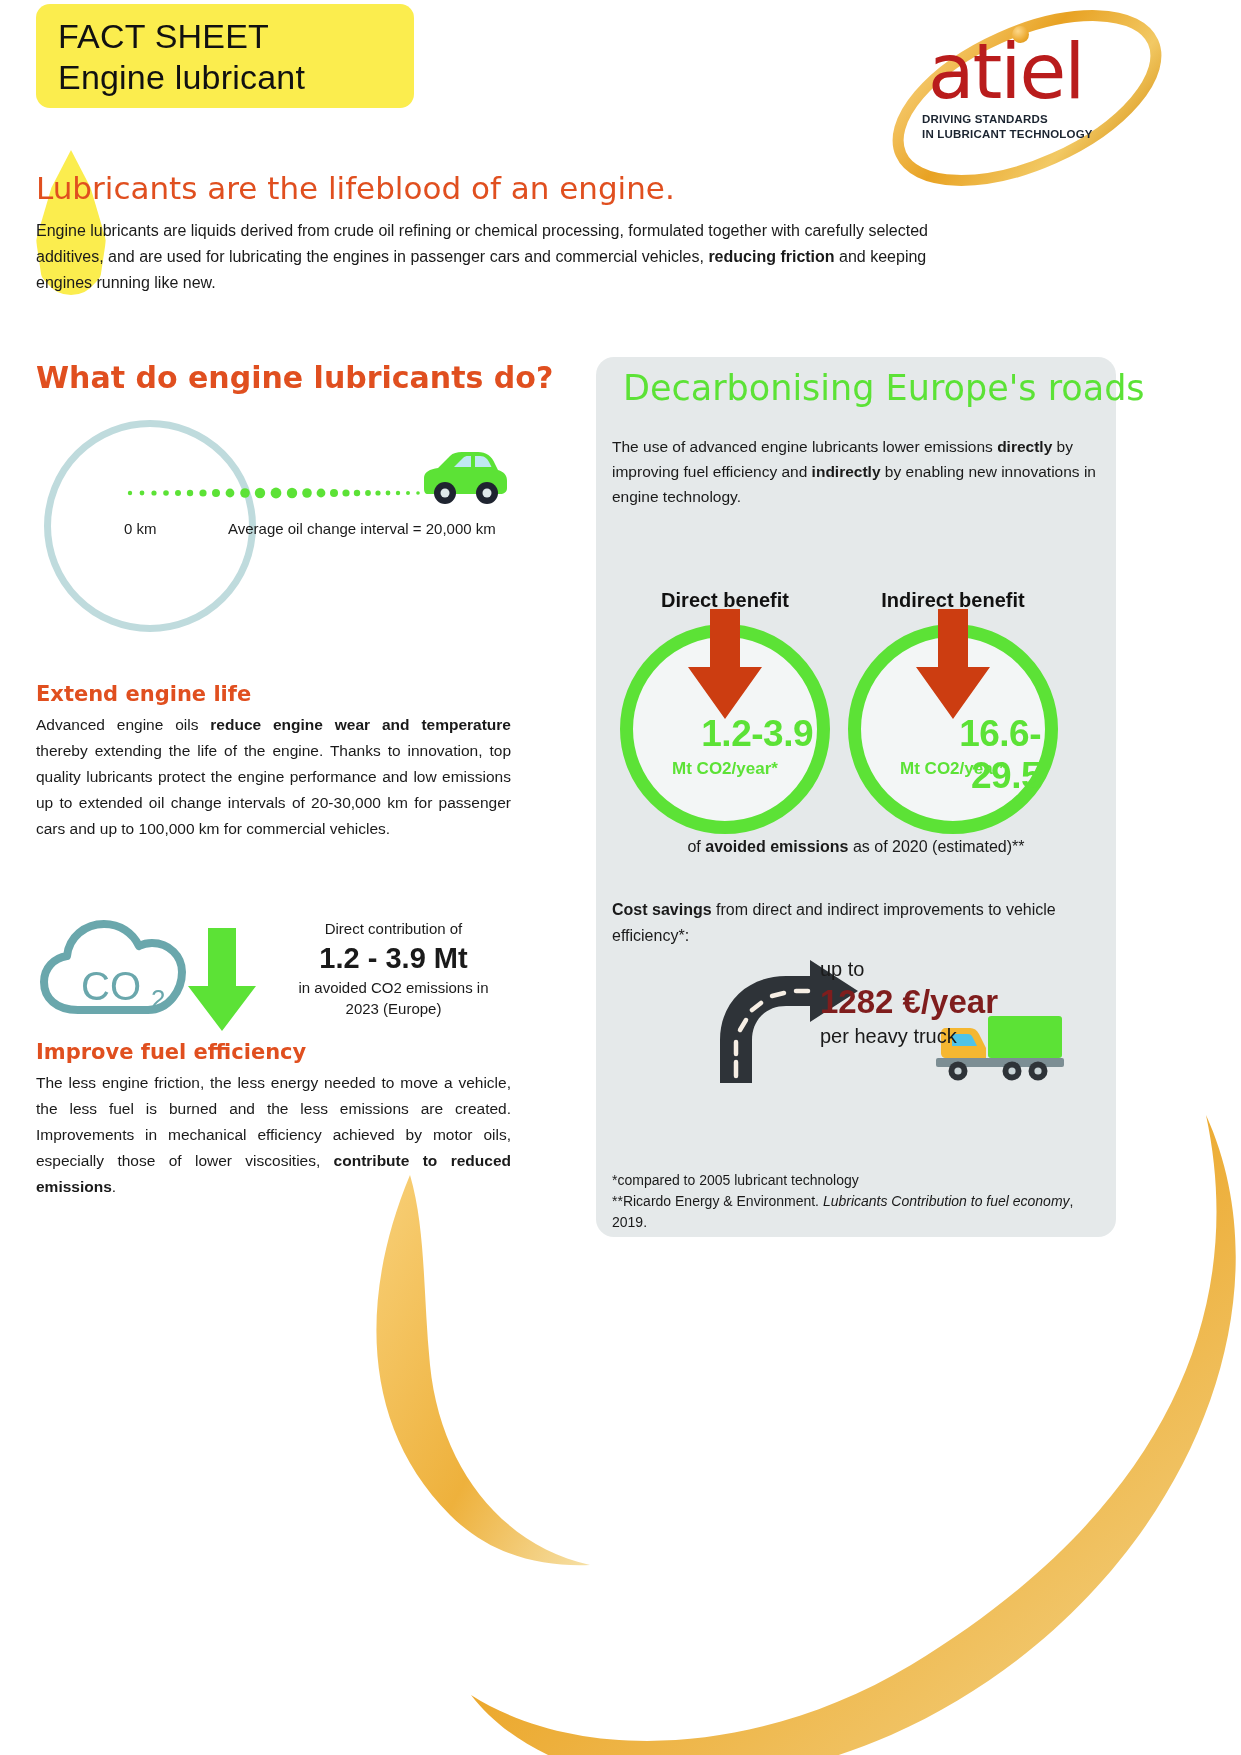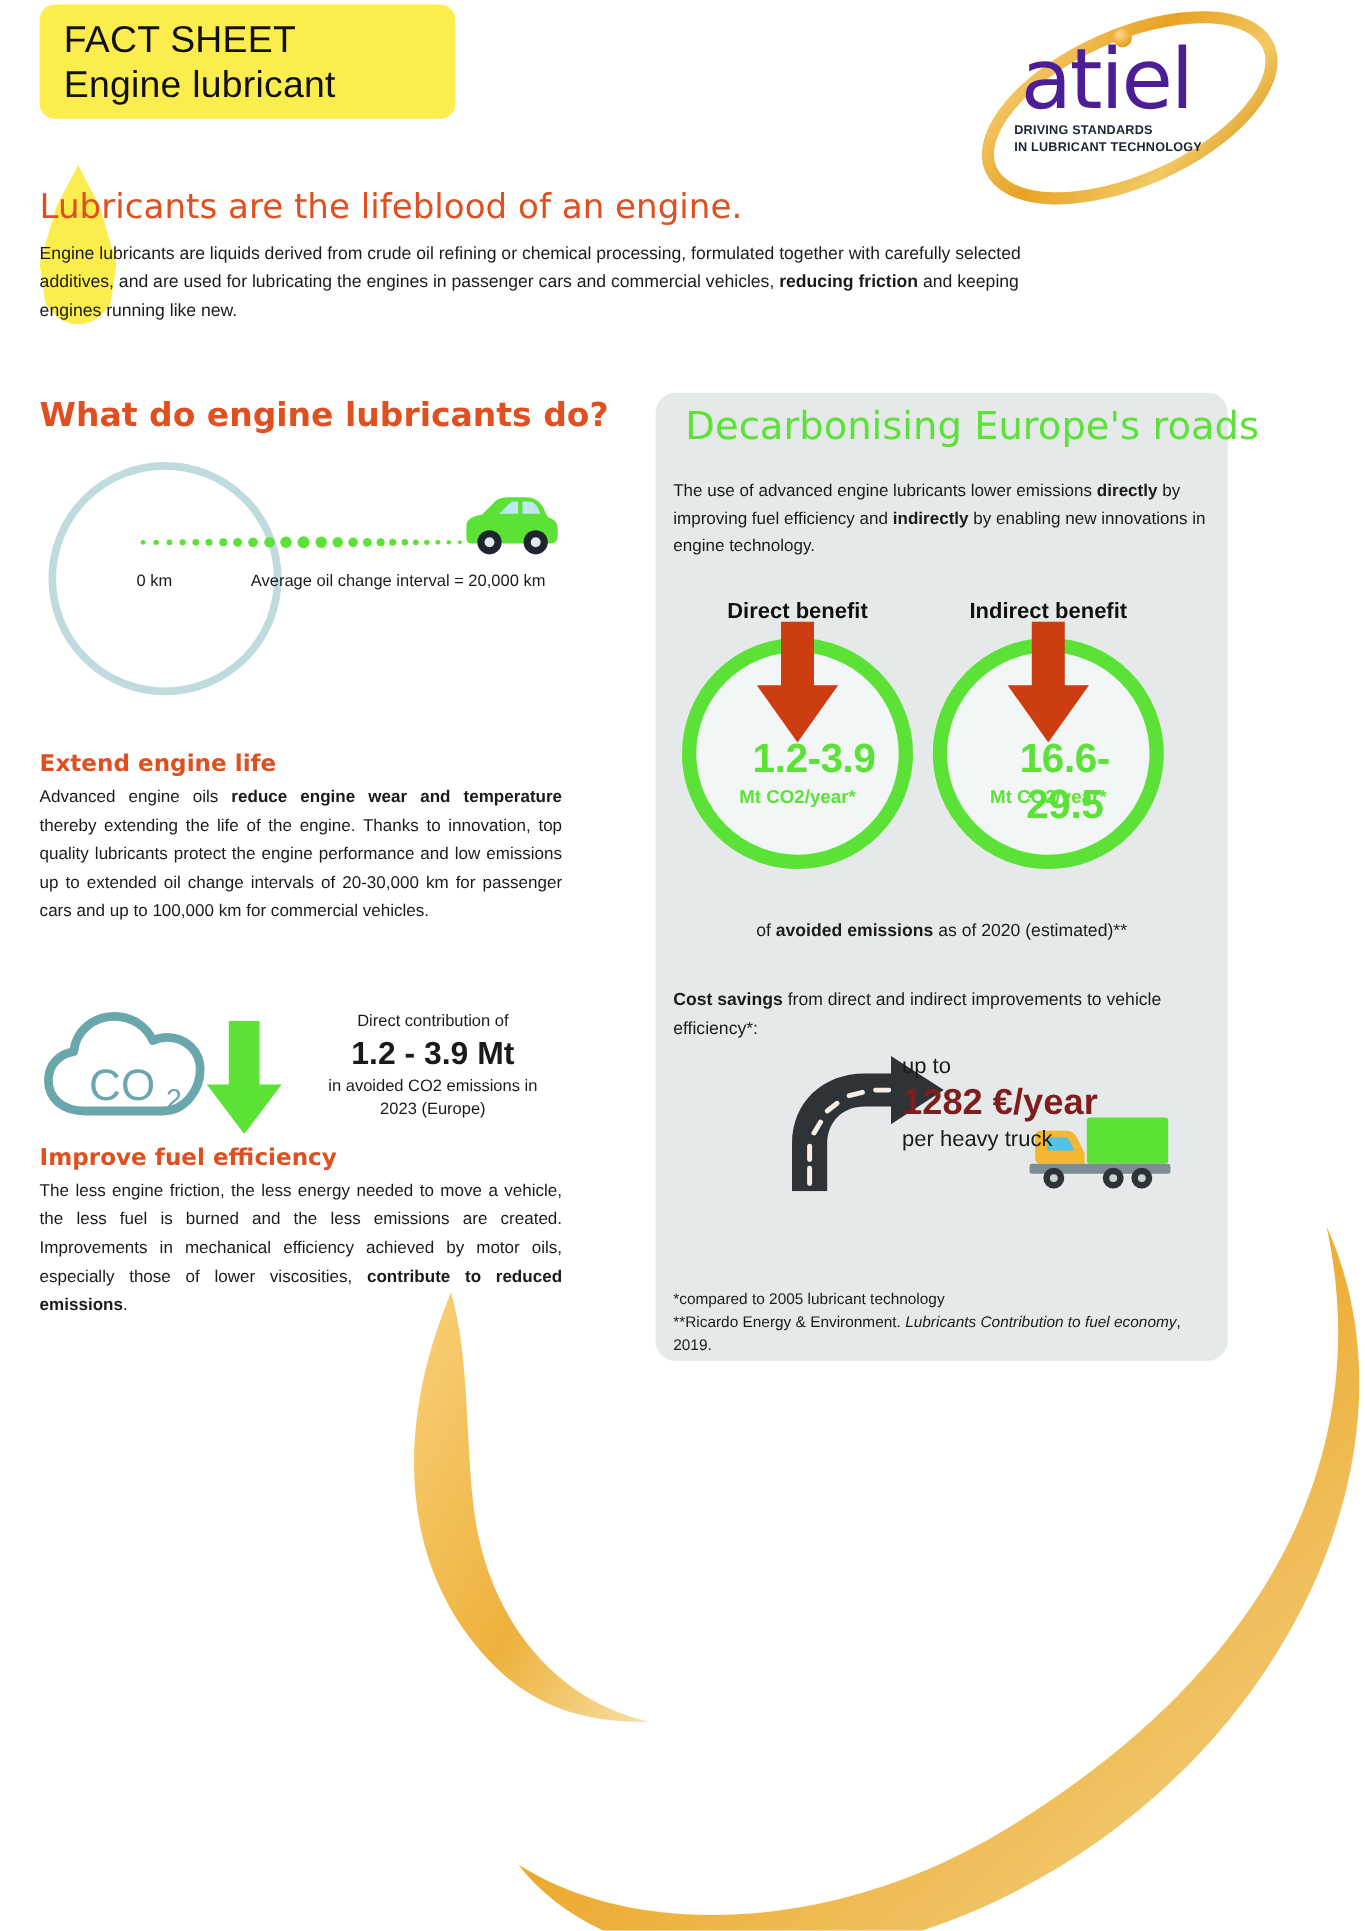--- a/index.html
+++ b/index.html
@@ -38,21 +38,21 @@
     position: absolute;
     left: 860px; top: 6px;
     width: 335px; height: 185px;
     background: #fff;
   }
   #logo-word {
     position: absolute;
     left: 68px; top: 28px;
     font-size: 76px;
     line-height: 76px;
-    color: #4c1d95;
+    color: #b91c1c;
     letter-spacing: -2px;
     font-family: "DejaVu Sans", sans-serif;
     font-weight: 400;
   }
   #logo-dot {
     position: absolute; left: 152px; top: 20px;
     width: 17px; height: 17px; border-radius: 50%;
     background: radial-gradient(circle at 35% 30%, #fdd88a 0%, #eca92f 60%, #d08e15 100%);
   }
   #logo-tagline {
@@ -170,33 +170,34 @@
     position: absolute; left: 612px; top: 434px; width: 490px;
     font-size: 15.5px; line-height: 25px; color: #1a1a1a;
   }
 
   .benefit-group { position: absolute; width: 230px; }
   #benefit-direct { left: 610px; top: 545px; }
   #benefit-indirect { left: 838px; top: 545px; }
   .benefit-label {
     text-align: center; font-size: 20px; font-weight: bold; color: #111;
     margin-bottom: 12px;
+    margin-top: 44px;
   }
   .benefit-ring {
     position: relative;
     width: 210px; height: 210px;
     margin: 0 auto;
     border: 13px solid #5ce236;
     border-radius: 50%;
     background: #f3f6f6;
   }
   .benefit-arrow { position: absolute; left: 50%; top: -28px; transform: translateX(-50%); width: 78px; height: 112px; }
   .benefit-value {
-    position: absolute; left: 0; right: 16px; top: 76px;
-    text-align: center;
+    position: absolute; left: 0; right: 4px; top: 76px;
+    text-align: right;
     font-size: 37px; font-weight: bold; color: #5ce236;
     letter-spacing: -0.5px;
     padding-left: 46px;
   }
   .benefit-unit {
     position: absolute; left: 0; right: 0; top: 122px;
     text-align: center;
     font-size: 17px; font-weight: bold; color: #5ce236;
   }
 

